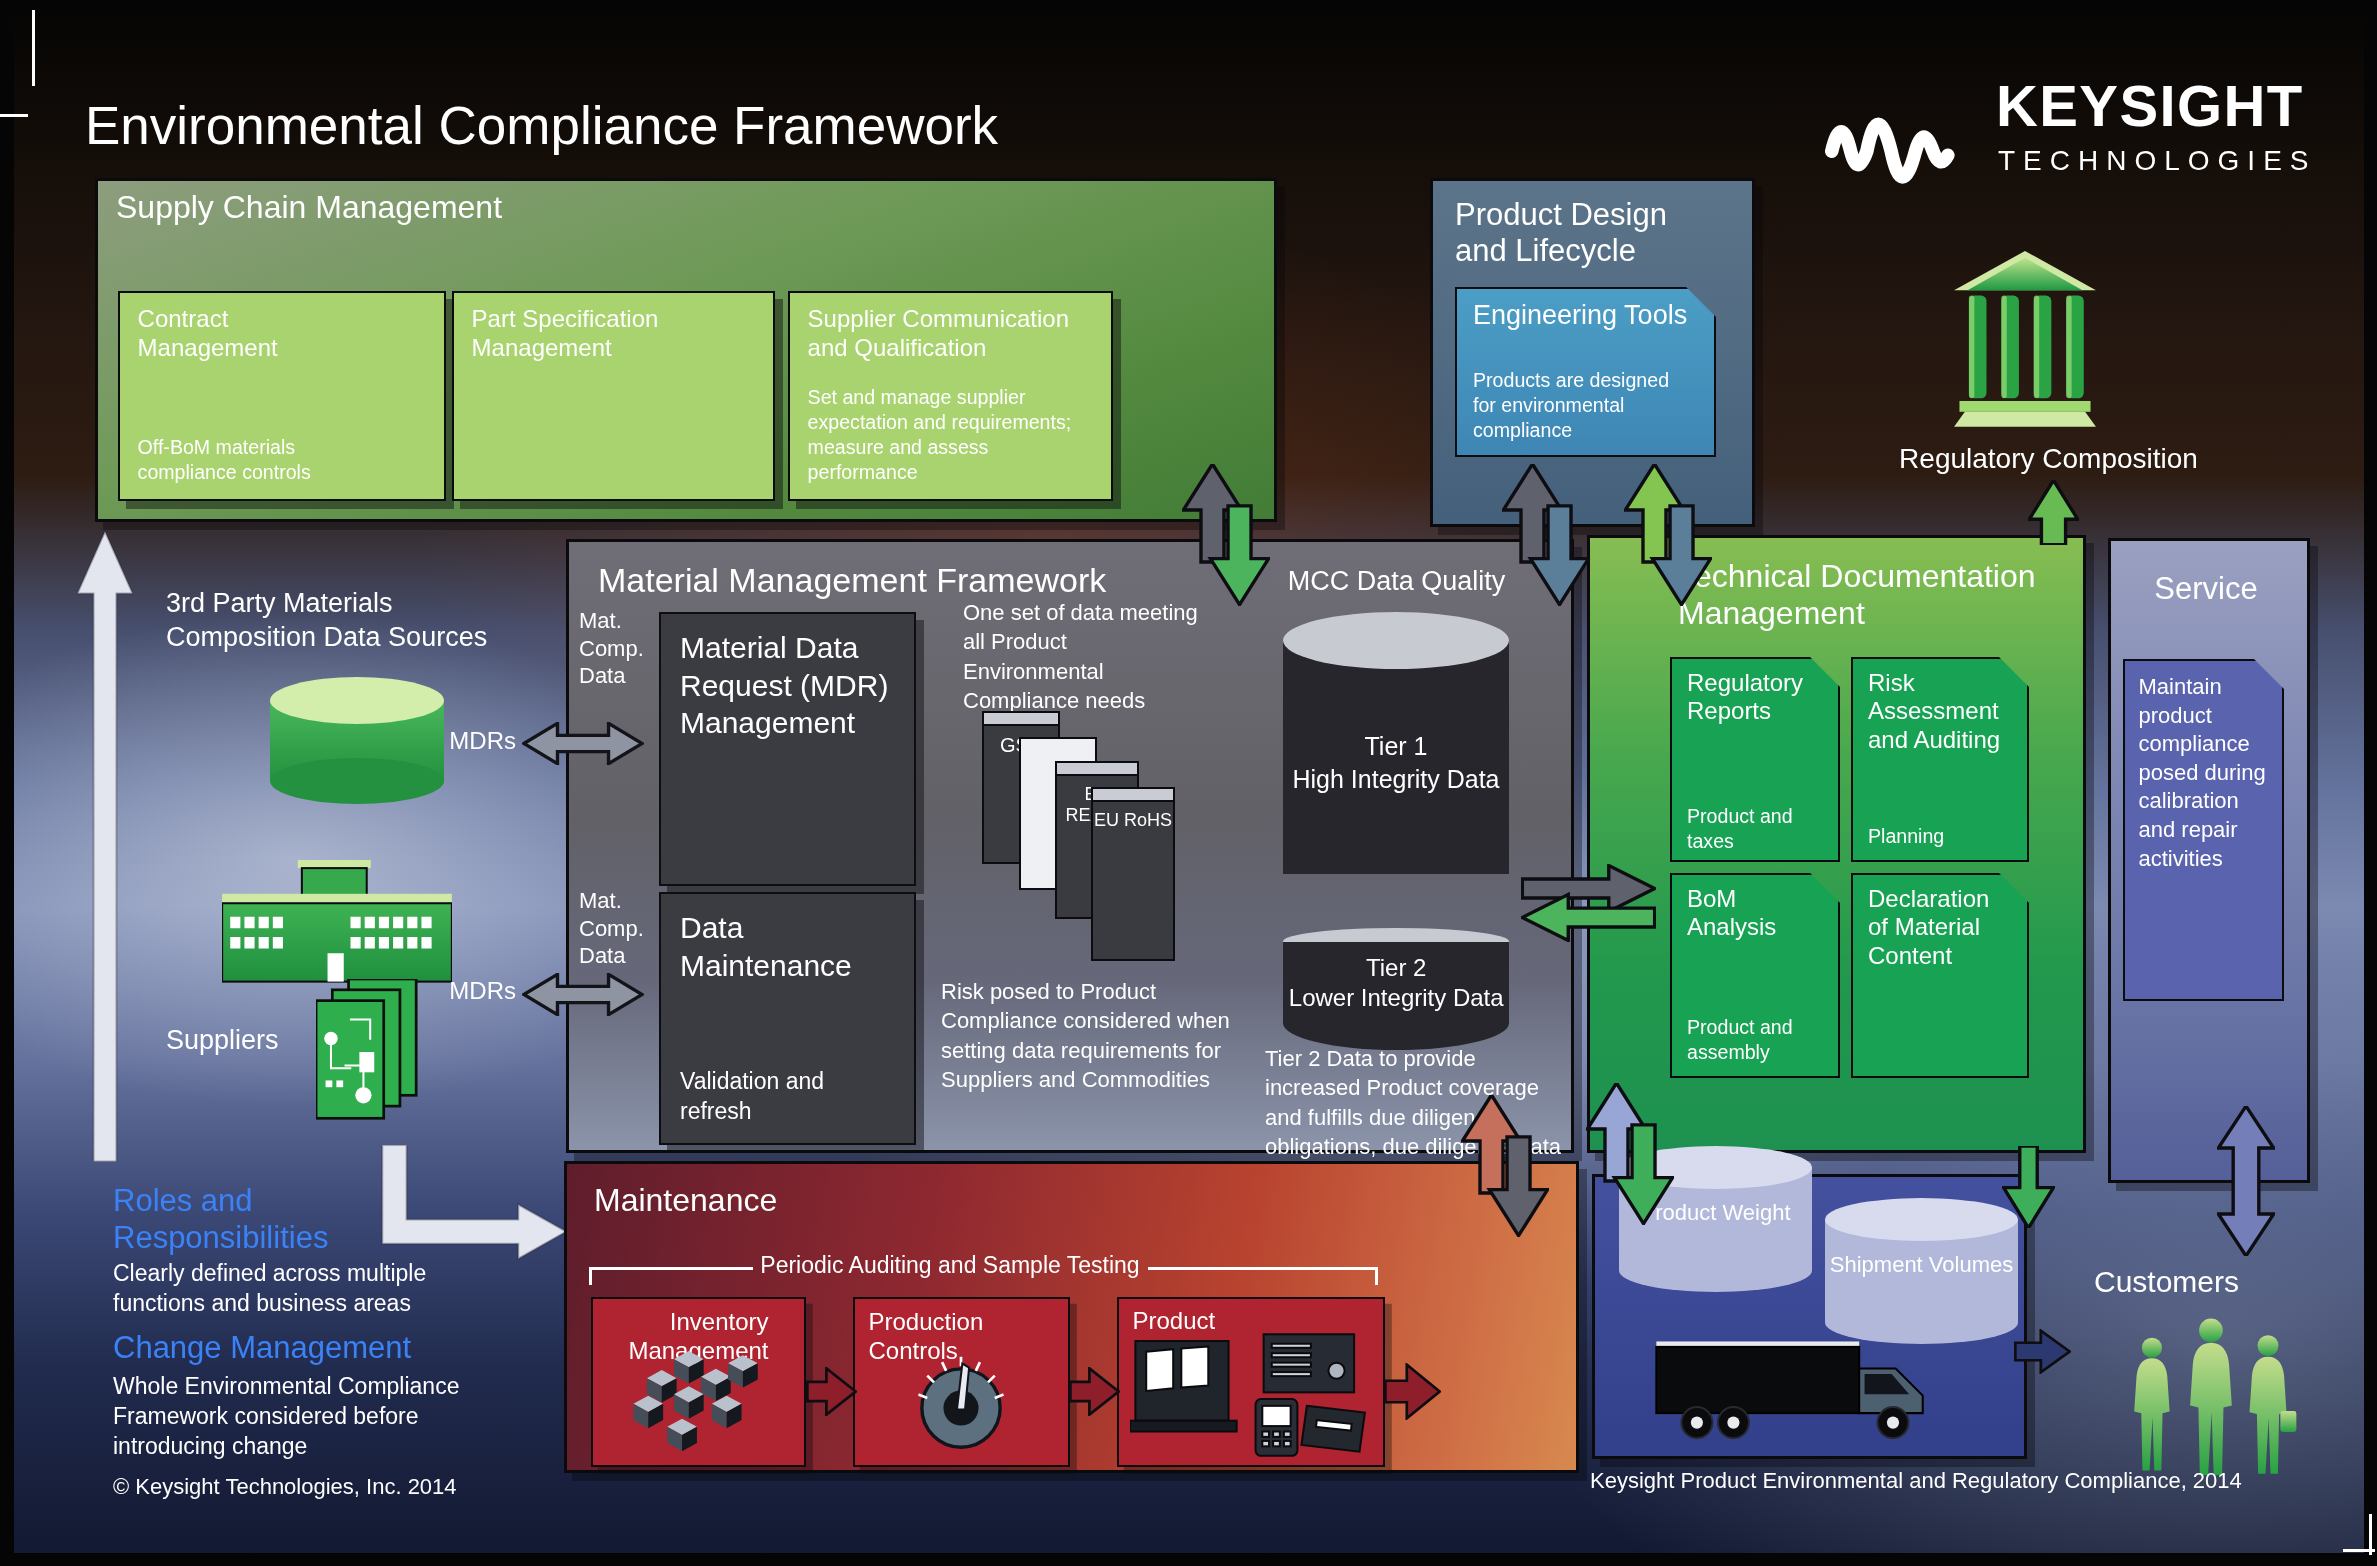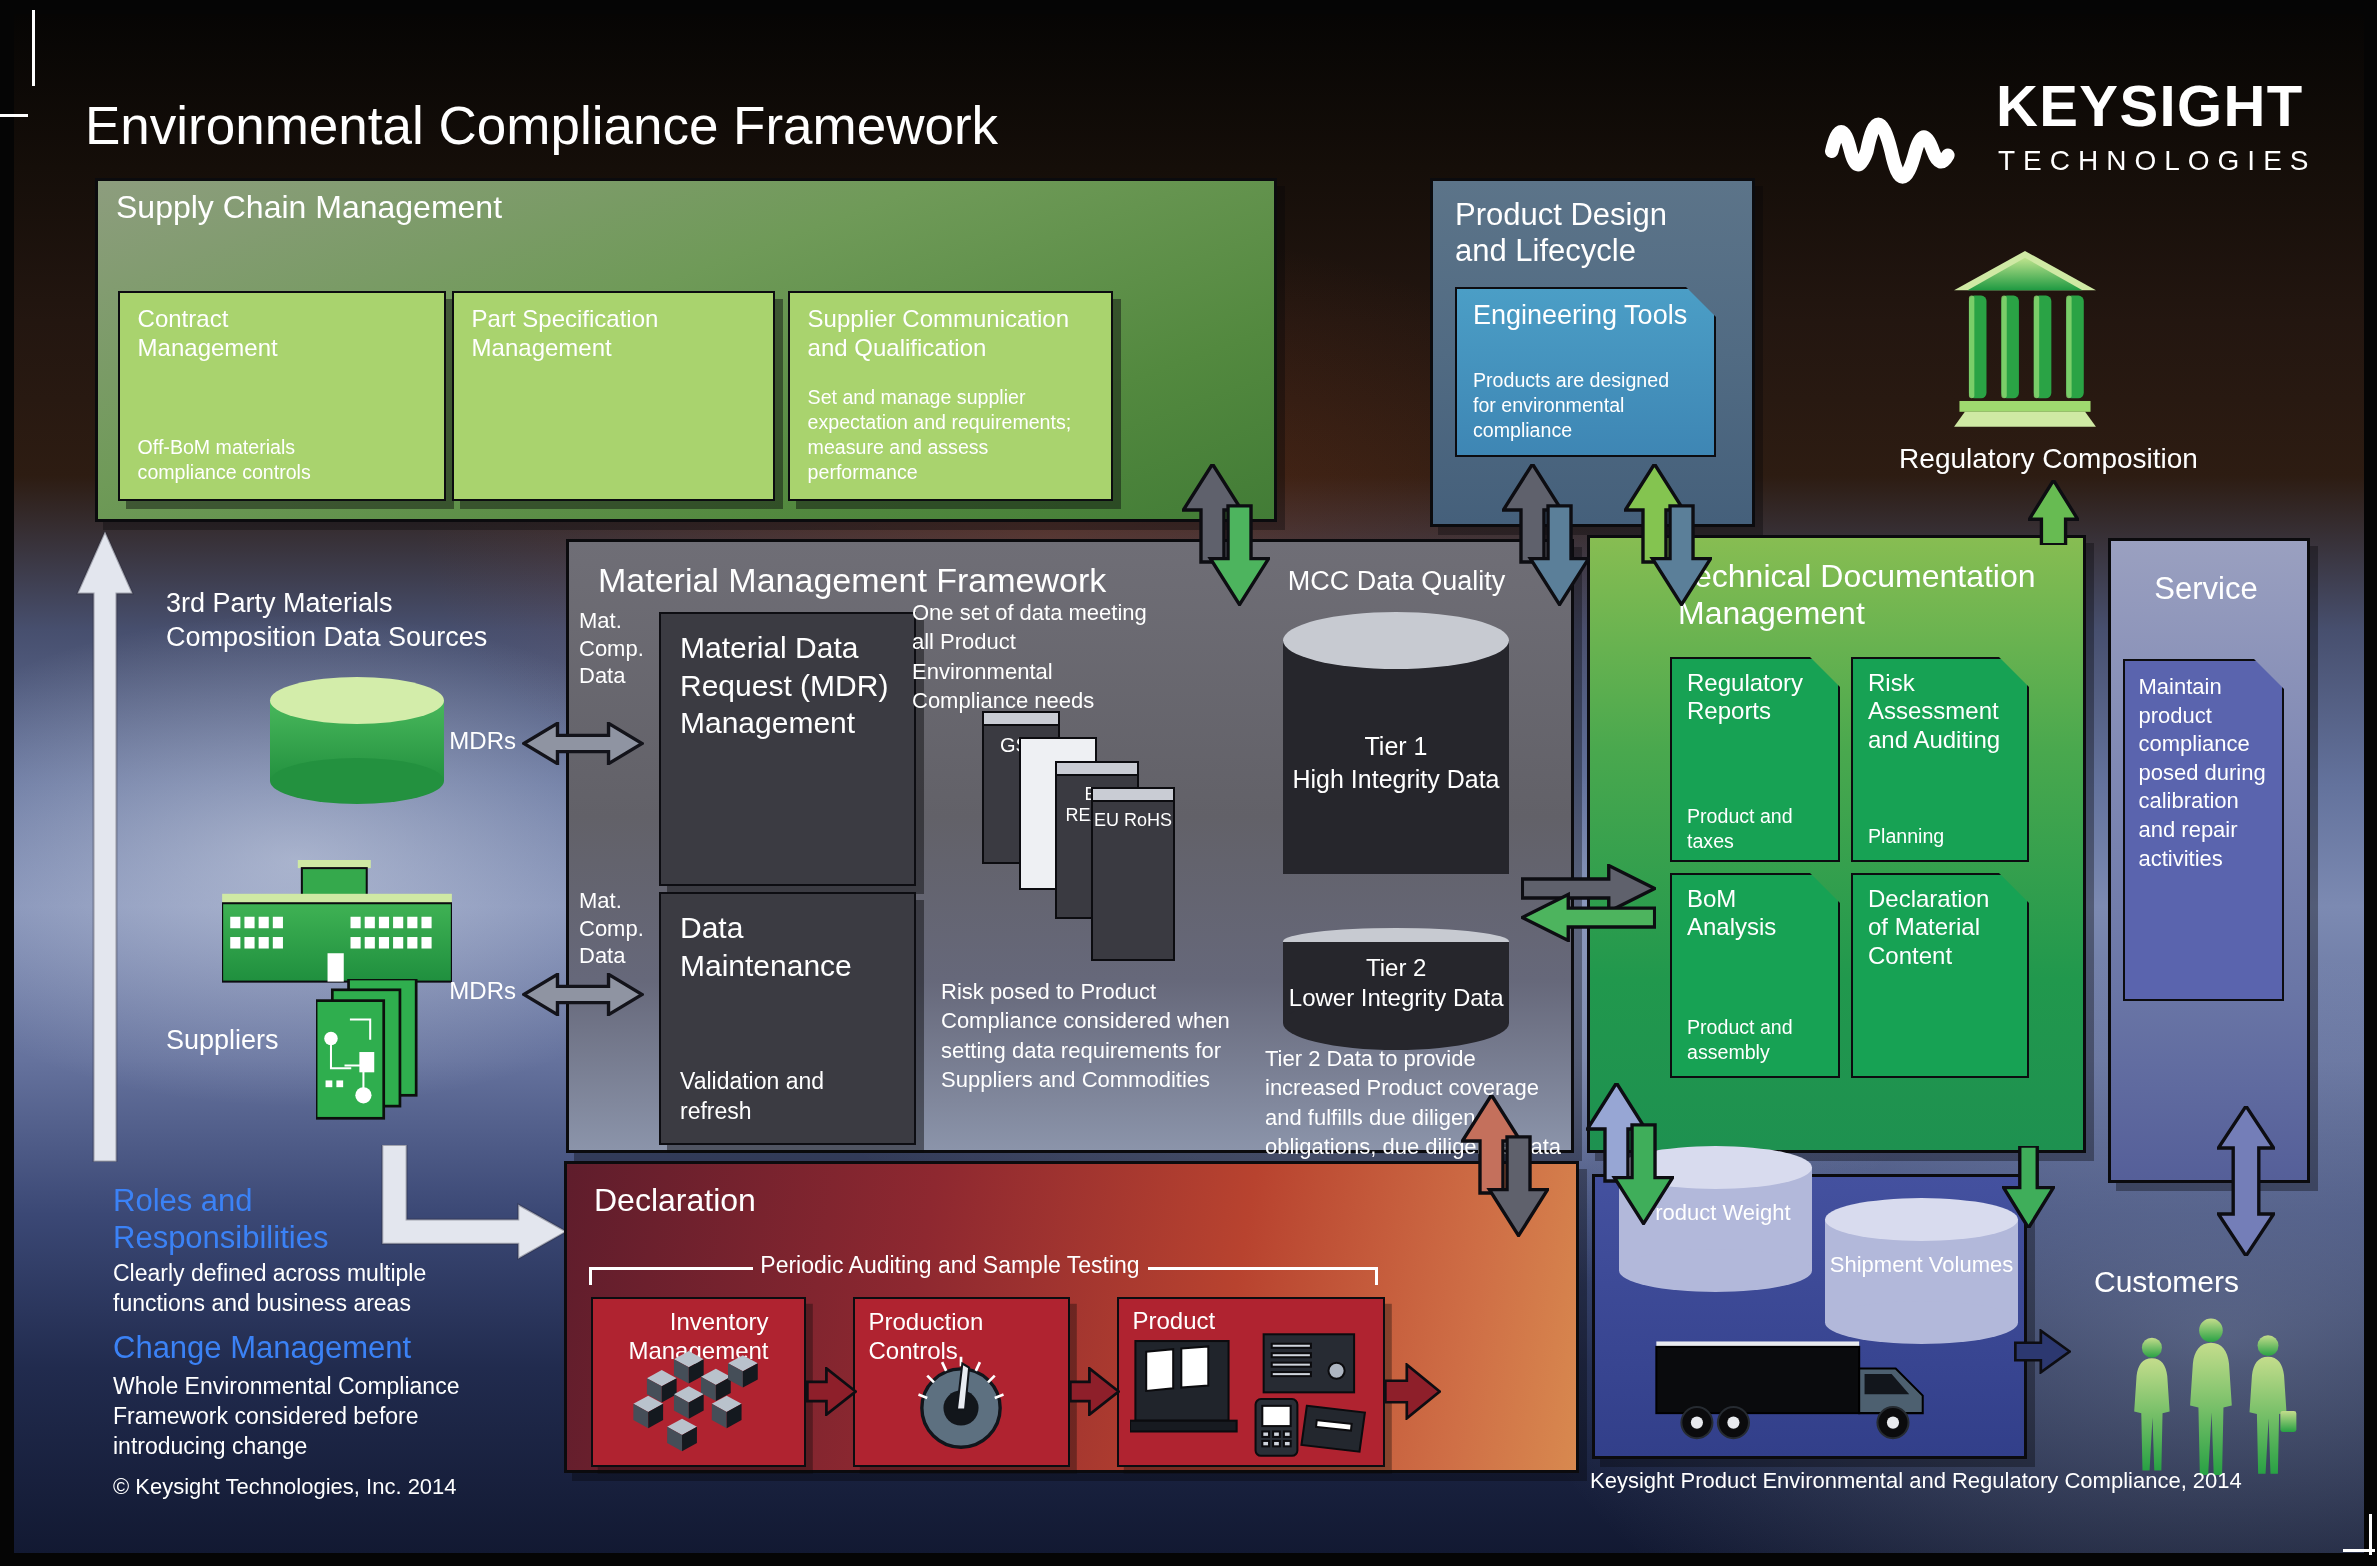--- a/index.html
+++ b/index.html
@@ -106,21 +106,21 @@
   <div class="abs t-small" style="left:579px;top:607px;width:91px;">Mat. Comp. Data</div>
   <div class="box shadow" style="left:659px;top:612px;width:253px;height:270px;background:#3b3b42;border-color:#0d0d12;">
     <div class="abs" style="left:19px;top:15px;width:210px;font-size:30px;line-height:1.25;">Material Data Request (MDR) Management</div>
   </div>
   <div class="abs t-small" style="left:579px;top:887px;width:91px;">Mat. Comp. Data</div>
   <div class="box shadow" style="left:659px;top:892px;width:253px;height:249px;background:#3b3b42;border-color:#0d0d12;">
     <div class="abs" style="left:19px;top:15px;width:210px;font-size:30px;line-height:1.25;">Data Maintenance</div>
     <div class="abs" style="left:19px;bottom:16px;width:210px;font-size:23px;line-height:1.3;">Validation and refresh</div>
   </div>
 
-  <div class="abs t-note" style="left:912px;top:598px;width:250px;">One set of data meeting all Product Environmental Compliance needs</div>
+  <div class="abs t-note" style="left:963px;top:598px;width:250px;">One set of data meeting all Product Environmental Compliance needs</div>
 
   <div class="book" style="left:982px;top:711px;width:74px;height:149px;">
     <div class="book-top"></div>
     <div class="book-label">GSE</div>
   </div>
   <div class="book" style="left:1019px;top:737px;width:74px;height:149px;background:#eef0f3;"></div>
   <div class="book" style="left:1055px;top:761px;width:80px;height:154px;">
     <div class="book-top"></div>
     <div class="book-label" style="font-size:18px;">EU REACH</div>
   </div>
@@ -250,21 +250,21 @@
   </svg>
 
   <svg class="abs" style="left:76px;top:531px;" width="58" height="631" viewBox="0 0 86 934">
     <polygon points="43,0 84,92 60,92 60,934 26,934 26,92 2,92" fill="#e3e6ee" stroke="rgba(40,40,55,.35)" stroke-width="3"></polygon>
   </svg>
   <svg class="abs" style="left:366px;top:1145px;" width="203" height="115" viewBox="0 0 300 170">
     <polygon points="24,0 60,0 60,110 225,110 225,88 296,128 225,168 225,146 24,146" fill="#e3e6ee" stroke="rgba(40,40,55,.35)" stroke-width="3"></polygon>
   </svg>
 
   <div class="panel" style="left:564px;top:1161px;width:1009px;height:306px;background:linear-gradient(100deg,#5f1d2c 0%,#8e2830 35%,#b8432f 65%,#cf6f46 88%,#d8894f 100%);"></div>
-  <div class="abs t-panel" style="left:594px;top:1182px;">Declaration</div>
+  <div class="abs t-panel" style="left:594px;top:1182px;">Maintenance</div>
 
   <div class="abs" style="left:589px;top:1267px;width:164px;height:2.7px;background:#fff;"></div>
   <div class="abs" style="left:1148px;top:1267px;width:230px;height:2.7px;background:#fff;"></div>
   <div class="abs" style="left:589px;top:1267px;width:2.7px;height:17.6px;background:#fff;"></div>
   <div class="abs" style="left:1375px;top:1267px;width:2.7px;height:17.6px;background:#fff;"></div>
   <div class="abs ctr" style="left:754px;top:1252px;width:392px;font-size:23px;">Periodic Auditing and Sample Testing</div>
 
   <div class="box" style="left:591px;top:1297px;width:211px;height:166px;background:#b02330;box-shadow:6.8px 6.8px 0 rgba(8,8,10,.35);text-align:right;">
     <div class="abs" style="left:13.5px;top:8px;width:162px;font-size:24px;line-height:1.22;">Inventory Management</div>
   </div>

